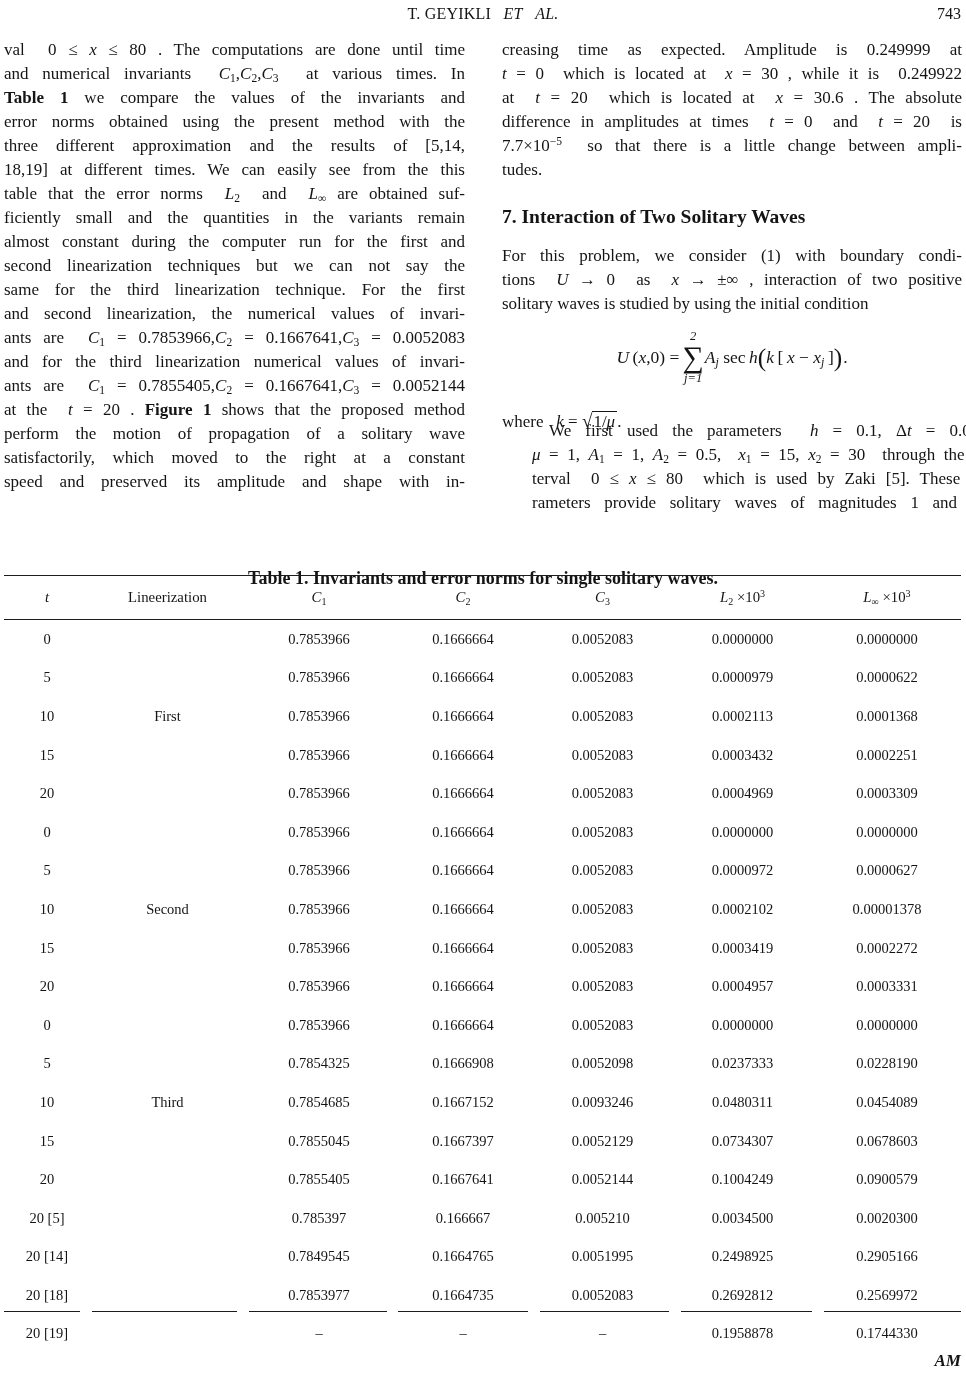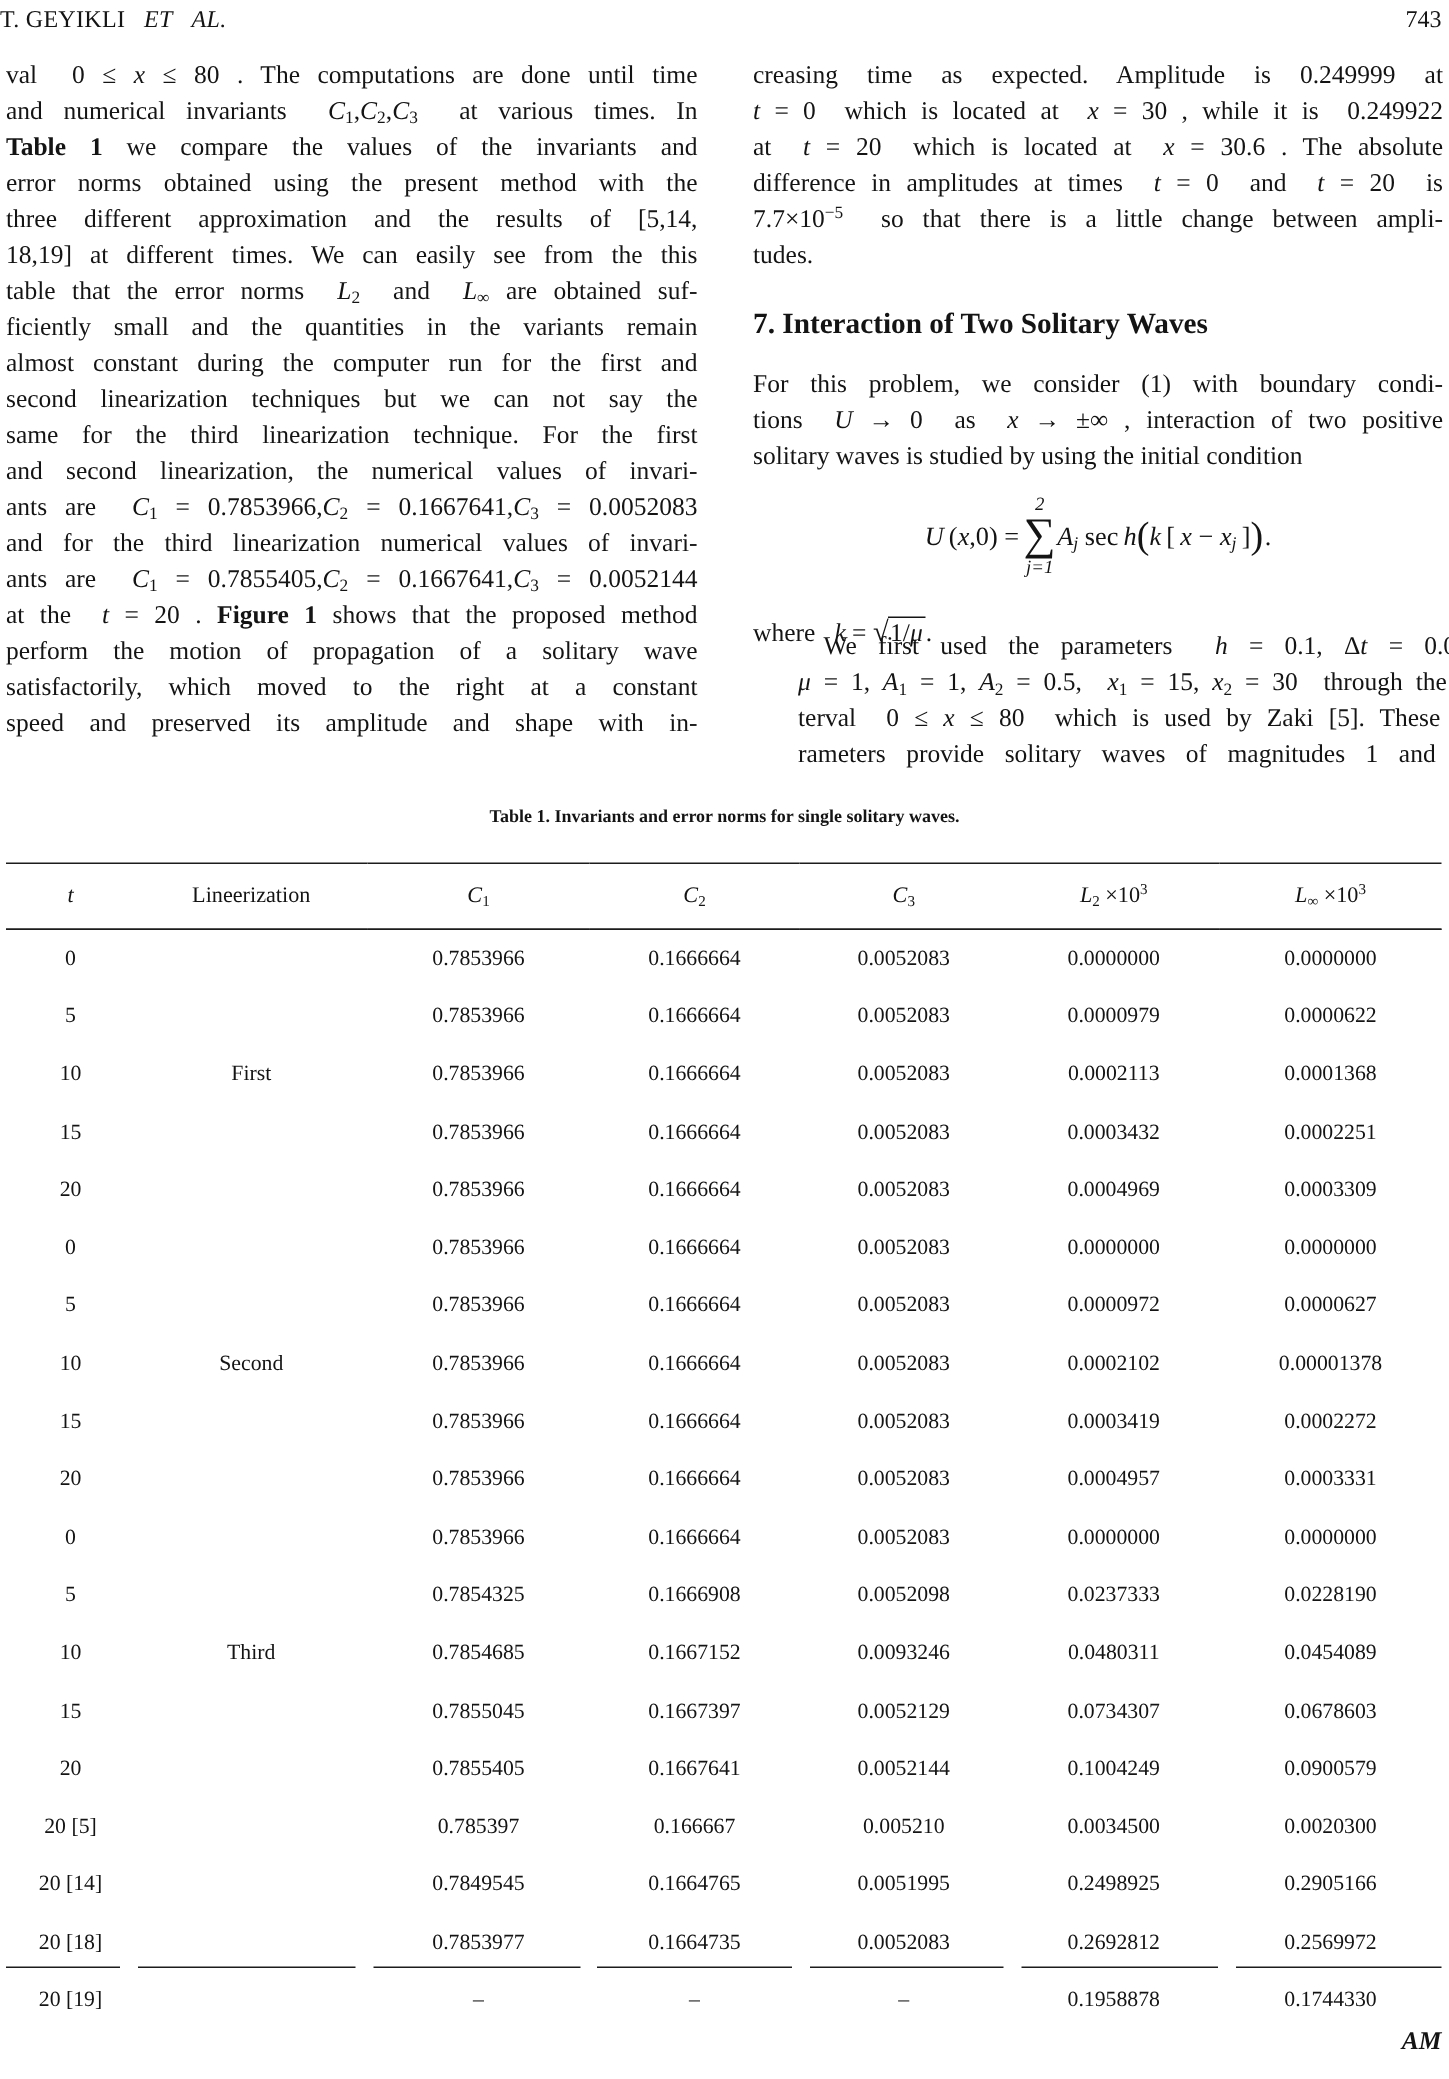--- a/index.html
+++ b/index.html
@@ -1,21 +1,21 @@
 <!DOCTYPE html>
 <html><head>
 <meta charset="utf-8">
 <style>
   html,body{margin:0;padding:0;background:#ffffff;}
   .page{
     position:relative;width:966px;height:1386px;background:#fff;
     font-family:"Liberation Serif", "DejaVu Serif", serif;color:#141414;overflow:hidden;
   }
   
-  .runhead{position:absolute;top:5px;left:0;width:100%;text-align:left;font-size:16px;letter-spacing:.2px;}
+  .runhead{position:absolute;top:5px;left:0;width:100%;text-align:center;font-size:16px;letter-spacing:.2px;}
   .pageno{position:absolute;top:5px;right:5px;font-size:16px;}
   
   .col{position:absolute;top:38px;font-size:17px;}
   .col-left{left:4px;width:461px;}
   .col-right{left:502px;width:460px;}
   .tline{
     line-height:24px;white-space:nowrap;
     text-align:justify;text-align-last:justify;text-justify:inter-word;
   }
   .tl-end{text-align-last:left;}
@@ -30,21 +30,21 @@
   .sum-upper,.sum-lower{font-size:12.5px;font-style:italic;line-height:1.05;}
   .sum-symbol{font-size:30px;line-height:.95;}
   .bp{font-size:145%;font-weight:400;vertical-align:-0.1em;line-height:0;}
   .eq-tail{margin-left:1px;}
   .where-line{position:absolute;top:372px;left:0;width:100%;white-space:nowrap;line-height:24px;}
   .rad{display:inline-block;line-height:1;}
   .rad-sym{font-size:1.12em;}
   .radicand{display:inline-block;border-top:1.2px solid #141414;padding:1px 2px 0 1px;}
   .rc-para3{position:absolute;top:381px;left:0;width:100%;margin-left:30px;}
   
-  .tcaption{position:absolute;top:537px;left:0;width:100%;text-align:center;font-weight:bold;font-size:12px;}
+  .tcaption{position:absolute;top:568px;left:0;width:100%;text-align:center;font-weight:bold;font-size:18px;}
   .paper-table{position:absolute;top:575px;left:4px;width:957px;border-collapse:collapse;font-size:14.5px;table-layout:fixed;}
   .paper-table thead th{
     font-weight:normal;height:41px;vertical-align:middle;text-align:center;
     border-top:1.5px solid #1c1c1c;border-bottom:1.3px solid #1c1c1c;font-size:14.8px;
   }
   .paper-table tbody td{height:36.6px;text-align:center;vertical-align:middle;}
   .bottom-rule{position:absolute;top:1311px;left:4px;width:957px;display:flex;justify-content:space-between;}
   .brseg{border-top:1.7px solid #1c1c1c;height:0;}
   .brseg:nth-child(1){width:76px;}
   .brseg:nth-child(2){width:145px;}

